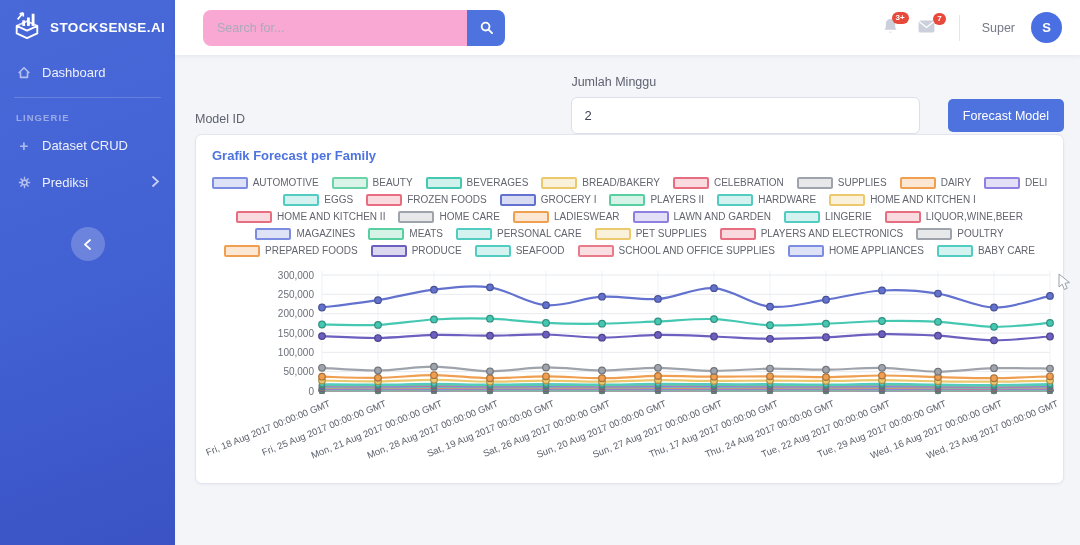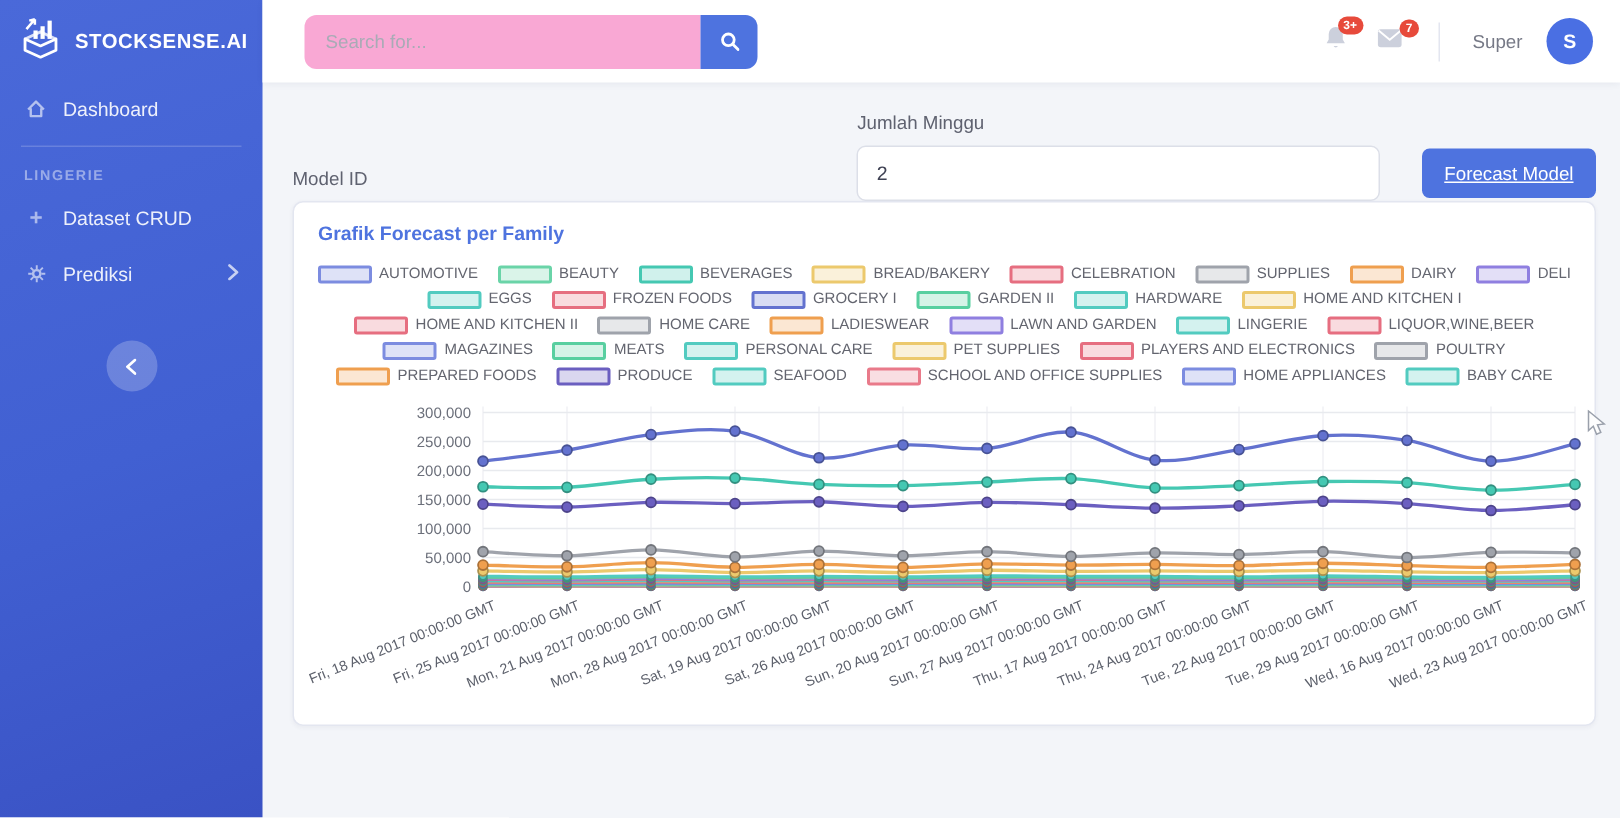--- a/index.html
+++ b/index.html
@@ -35,21 +35,21 @@
   .avatar { width:31px; height:31px; border-radius:50%; background:#4a6fe3; color:#fff; font-size:13px; font-weight:bold; display:flex; align-items:center; justify-content:center; cursor:pointer; }
 
   
   .content { flex:1; padding:20px 16px 0 20px; overflow:hidden; }
   h1 { font-size:21px; font-weight:600; color:#3d3f4b; margin:4px 0 20px 4px; letter-spacing:.2px; }
   .form-row { display:flex; align-items:flex-end; gap:28px; }
   .field { display:flex; flex-direction:column; width:376px; }
   .field label { font-size:12.5px; color:#5f6270; margin-bottom:8px; }
   .select-box { height:37px; background:#fff; border:1px solid #dcdfe8; border-radius:6px; display:flex; align-items:center; justify-content:space-between; padding:0 12px; font-size:13px; color:#6e707e; cursor:pointer; }
   .text-input { height:37px; background:#fff; border:1px solid #dcdfe8; border-radius:6px; padding:0 12px; font-size:13px; color:#3f4254; font-family:inherit; outline:none; width:100%; }
-  .primary-btn { height:33px; margin-bottom:2px; background:#4e73df; color:#fff; border:none; border-radius:5px; padding:0 15px; font-size:12.5px; font-family:inherit; cursor:pointer; white-space:nowrap;text-decoration:underline; }
+  .primary-btn { height:33px; margin-bottom:2px; background:#4e73df; color:#fff; border:none; border-radius:5px; padding:0 15px; font-size:12.5px; font-family:inherit; cursor:pointer; white-space:nowrap; }
 
   .card { background:#fff; border:1px solid #e3e6f0; border-radius:7px; box-shadow:0 1px 3px rgba(50,60,100,.05); height:350px; }
   .card-header { padding:13px 16px 8px; font-size:13px; font-weight:bold; color:#4e73df; }
   .legend { display:flex; flex-wrap:wrap; justify-content:center; column-gap:13px; row-gap:5px; max-width:845px; margin:6px auto 10px; }
   .legend-item { display:flex; align-items:flex-start; gap:5px; cursor:pointer; }
   .legend-swatch { width:36px; height:12px; border-radius:2px; border:2px solid; }
   .legend-label { font-size:10px; color:#63656f; white-space:nowrap; }
   .chart-wrap { padding:0 8px; }
   .chart-wrap svg { overflow:visible; display:block; margin:0 auto; }
 
@@ -201,21 +201,21 @@
             <div class="legend-item">
               <span class="legend-swatch" style="border-color: rgb(230, 110, 128); background: rgba(230, 110, 128, 0.25);"></span>
               <span class="legend-label">FROZEN FOODS</span>
             </div>
             <div class="legend-item">
               <span class="legend-swatch" style="border-color: rgb(99, 114, 207); background: rgba(99, 114, 207, 0.25);"></span>
               <span class="legend-label">GROCERY I</span>
             </div>
             <div class="legend-item">
               <span class="legend-swatch" style="border-color: rgb(88, 207, 160); background: rgba(88, 207, 160, 0.25);"></span>
-              <span class="legend-label">GARDEN II</span>
+              <span class="legend-label">PLAYERS II</span>
             </div>
             <div class="legend-item">
               <span class="legend-swatch" style="border-color: rgb(82, 203, 192); background: rgba(82, 203, 192, 0.25);"></span>
               <span class="legend-label">HARDWARE</span>
             </div>
             <div class="legend-item">
               <span class="legend-swatch" style="border-color: rgb(236, 201, 109); background: rgba(236, 201, 109, 0.25);"></span>
               <span class="legend-label">HOME AND KITCHEN I</span>
             </div>
             <div class="legend-item">

